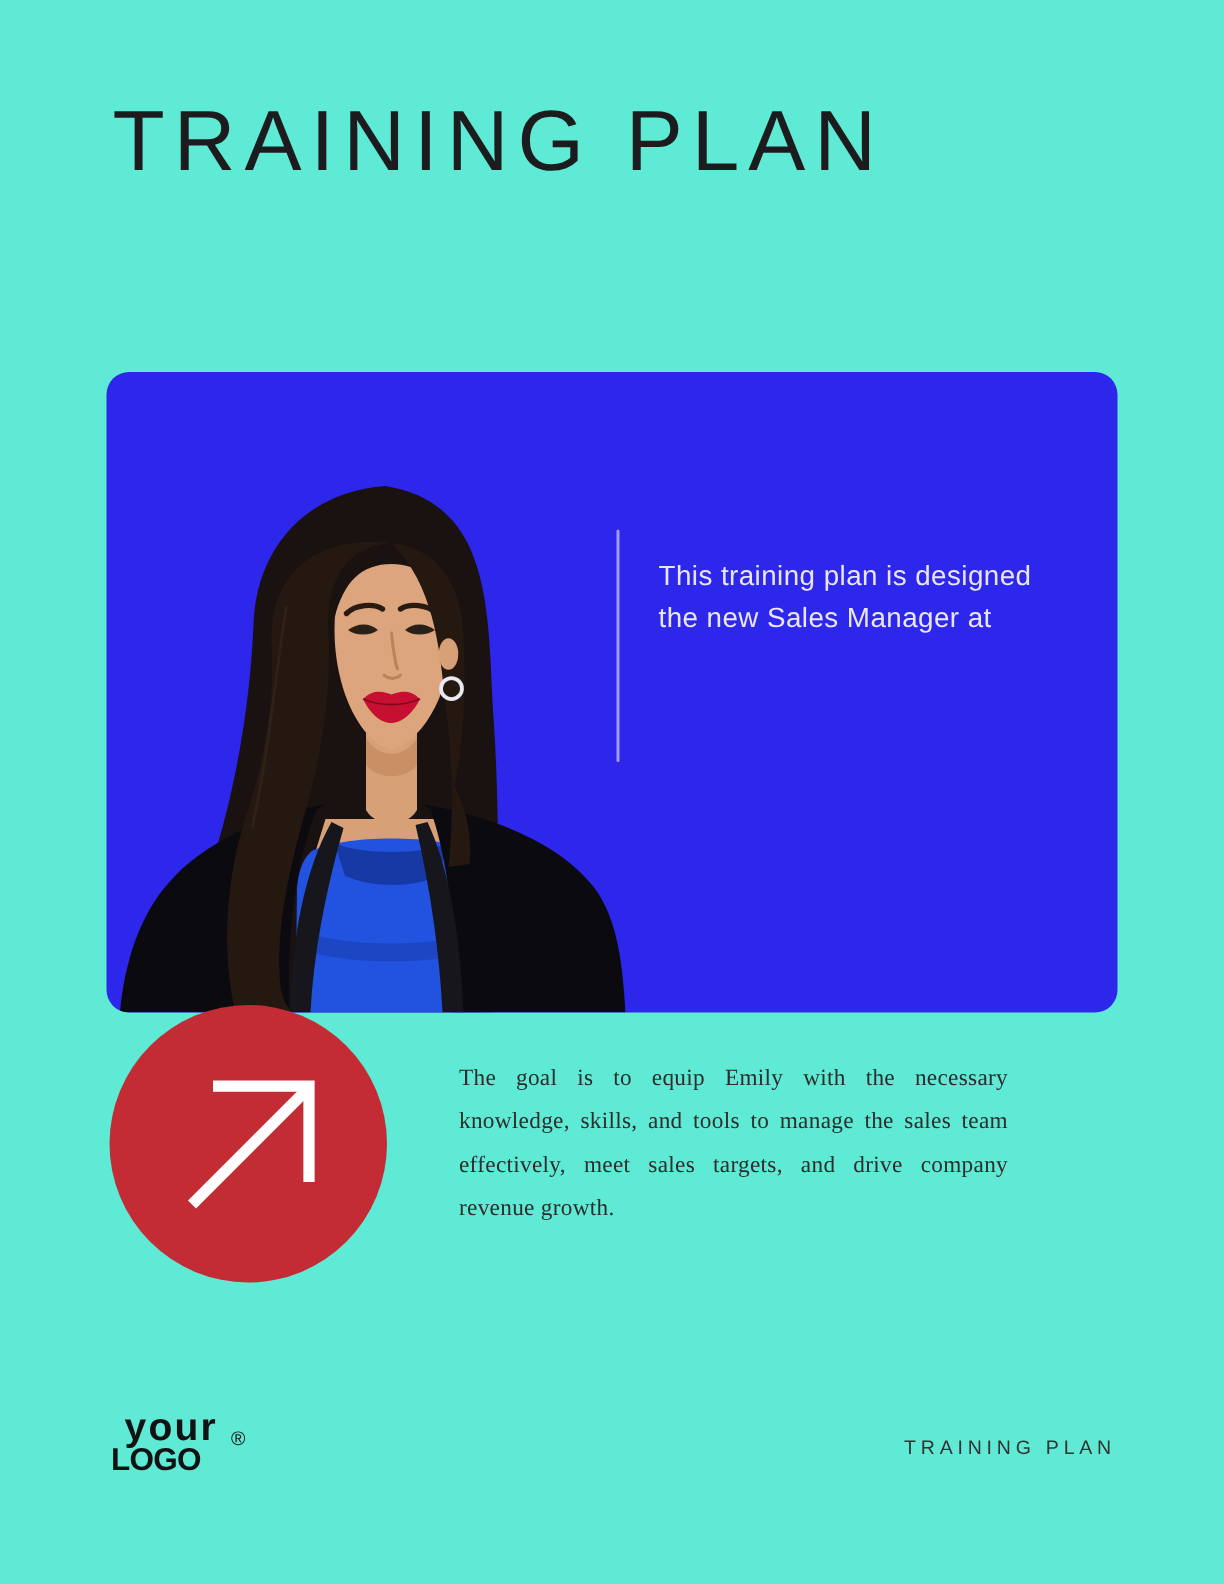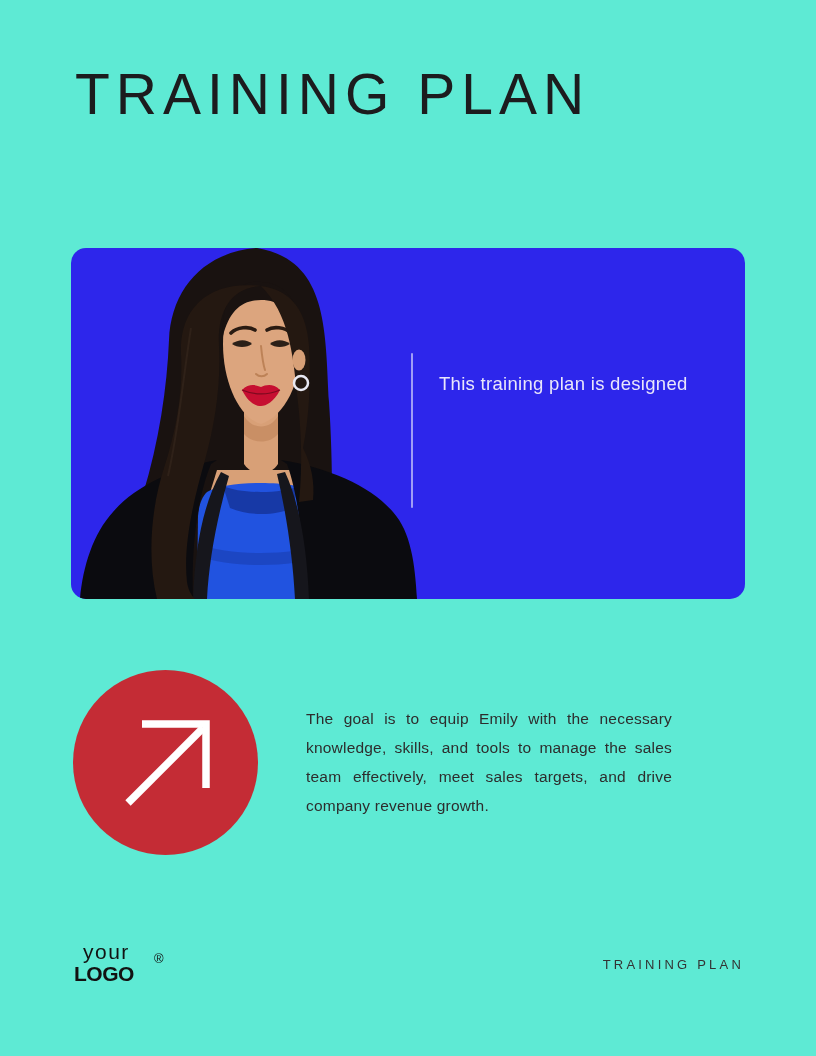--- a/index.html
+++ b/index.html
@@ -10,21 +10,21 @@
   }
   
   .title{
     position:absolute;left:75px;top:58px;
     font-size:57px;line-height:73px;font-weight:300;
     letter-spacing:6px;color:#1c1c1e;
   }
   .title span{display:block;}
   
   .hero-card{
-    position:absolute;left:71px;top:248px;width:674px;height:351px;
+    position:absolute;left:71px;top:248px;width:674px;height:427px;
     background:#2d26eb;border-radius:15px;overflow:hidden;
   }
   .portrait{position:absolute;left:0;bottom:0;width:346px;height:367px;}
   .hero-divider{
     position:absolute;left:340px;top:105px;width:2px;height:155px;
     background:rgba(255,255,255,0.55);border-radius:1px;
   }
   .hero-text{
     position:absolute;left:368px;top:122px;width:290px;
     font-size:18.5px;line-height:28px;letter-spacing:0.3px;
@@ -37,21 +37,21 @@
     border-radius:50%;background:#c42c35;
   }
   .goal-icon-circle svg{position:absolute;inset:0;width:100%;height:100%;}
   .goal-text{
     position:absolute;left:306px;top:704px;width:366px;
     font-size:15.5px;line-height:29px;color:#2d2d2d;
     text-align:justify;letter-spacing:0.2px;
   }
   
   .logo{position:absolute;left:74px;top:941px;width:100px;color:#121212;}
-  .logo-your{font-size:21px;font-weight:400;letter-spacing:1.5px;line-height:21px;margin-left:9px;}
+  .logo-your{font-size:26px;font-weight:700;letter-spacing:1.5px;line-height:21px;margin-left:9px;}
   .logo-logo{font-size:21px;font-weight:900;letter-spacing:-0.5px;line-height:25px;margin-top:-1px;}
   .logo-reg{position:absolute;left:80px;top:10px;font-size:13px;font-weight:400;}
   .page-label{
     position:absolute;right:72px;top:957px;
     font-size:13px;letter-spacing:3.2px;color:#333333;font-weight:400;
   }
 </style>
 </head>
 <body>
 
@@ -101,31 +101,32 @@
       <path d="M120 96 C112 146 108 196 97 244" stroke="#3a2a1f" stroke-width="2" fill="none" opacity="0.5"></path>
 
       <ellipse cx="228" cy="128" rx="6.5" ry="10.5" fill="#d8a077"></ellipse>
       <circle cx="230" cy="151" r="7" fill="none" stroke="#e9e9f2" stroke-width="2.5"></circle>
     </svg>
 
     <div class="hero-divider"></div>
 
     <div class="hero-text">
       <span>This training plan is designed</span>
+      <span>the new Sales Manager at</span>
     </div>
   </div>
 
   <div class="goal-icon-circle">
     <svg viewBox="0 0 185 185" aria-hidden="true">
       <path d="M69 54 H133 V118" fill="none" stroke="#ffffff" stroke-width="7.5"></path>
       <path d="M55 133 L130 58" fill="none" stroke="#ffffff" stroke-width="7.5"></path>
     </svg>
   </div>
 
-  <p class="goal-text" style="margin:0;">The goal is to equip Emily with the necessary knowledge, skills, and tools to manage the sales team effectively, meet sales targets, and drive company revenue growth.</p>
+  <p class="goal-text" style="margin:0;font-family:Liberation Serif, serif;">The goal is to equip Emily with the necessary knowledge, skills, and tools to manage the sales team effectively, meet sales targets, and drive company revenue growth.</p>
 
   <div class="logo">
     <div class="logo-your">your</div>
     <div class="logo-logo">LOGO</div>
     <span class="logo-reg">®</span>
   </div>
 
   <div class="page-label">TRAINING PLAN</div>
 
 </div>

